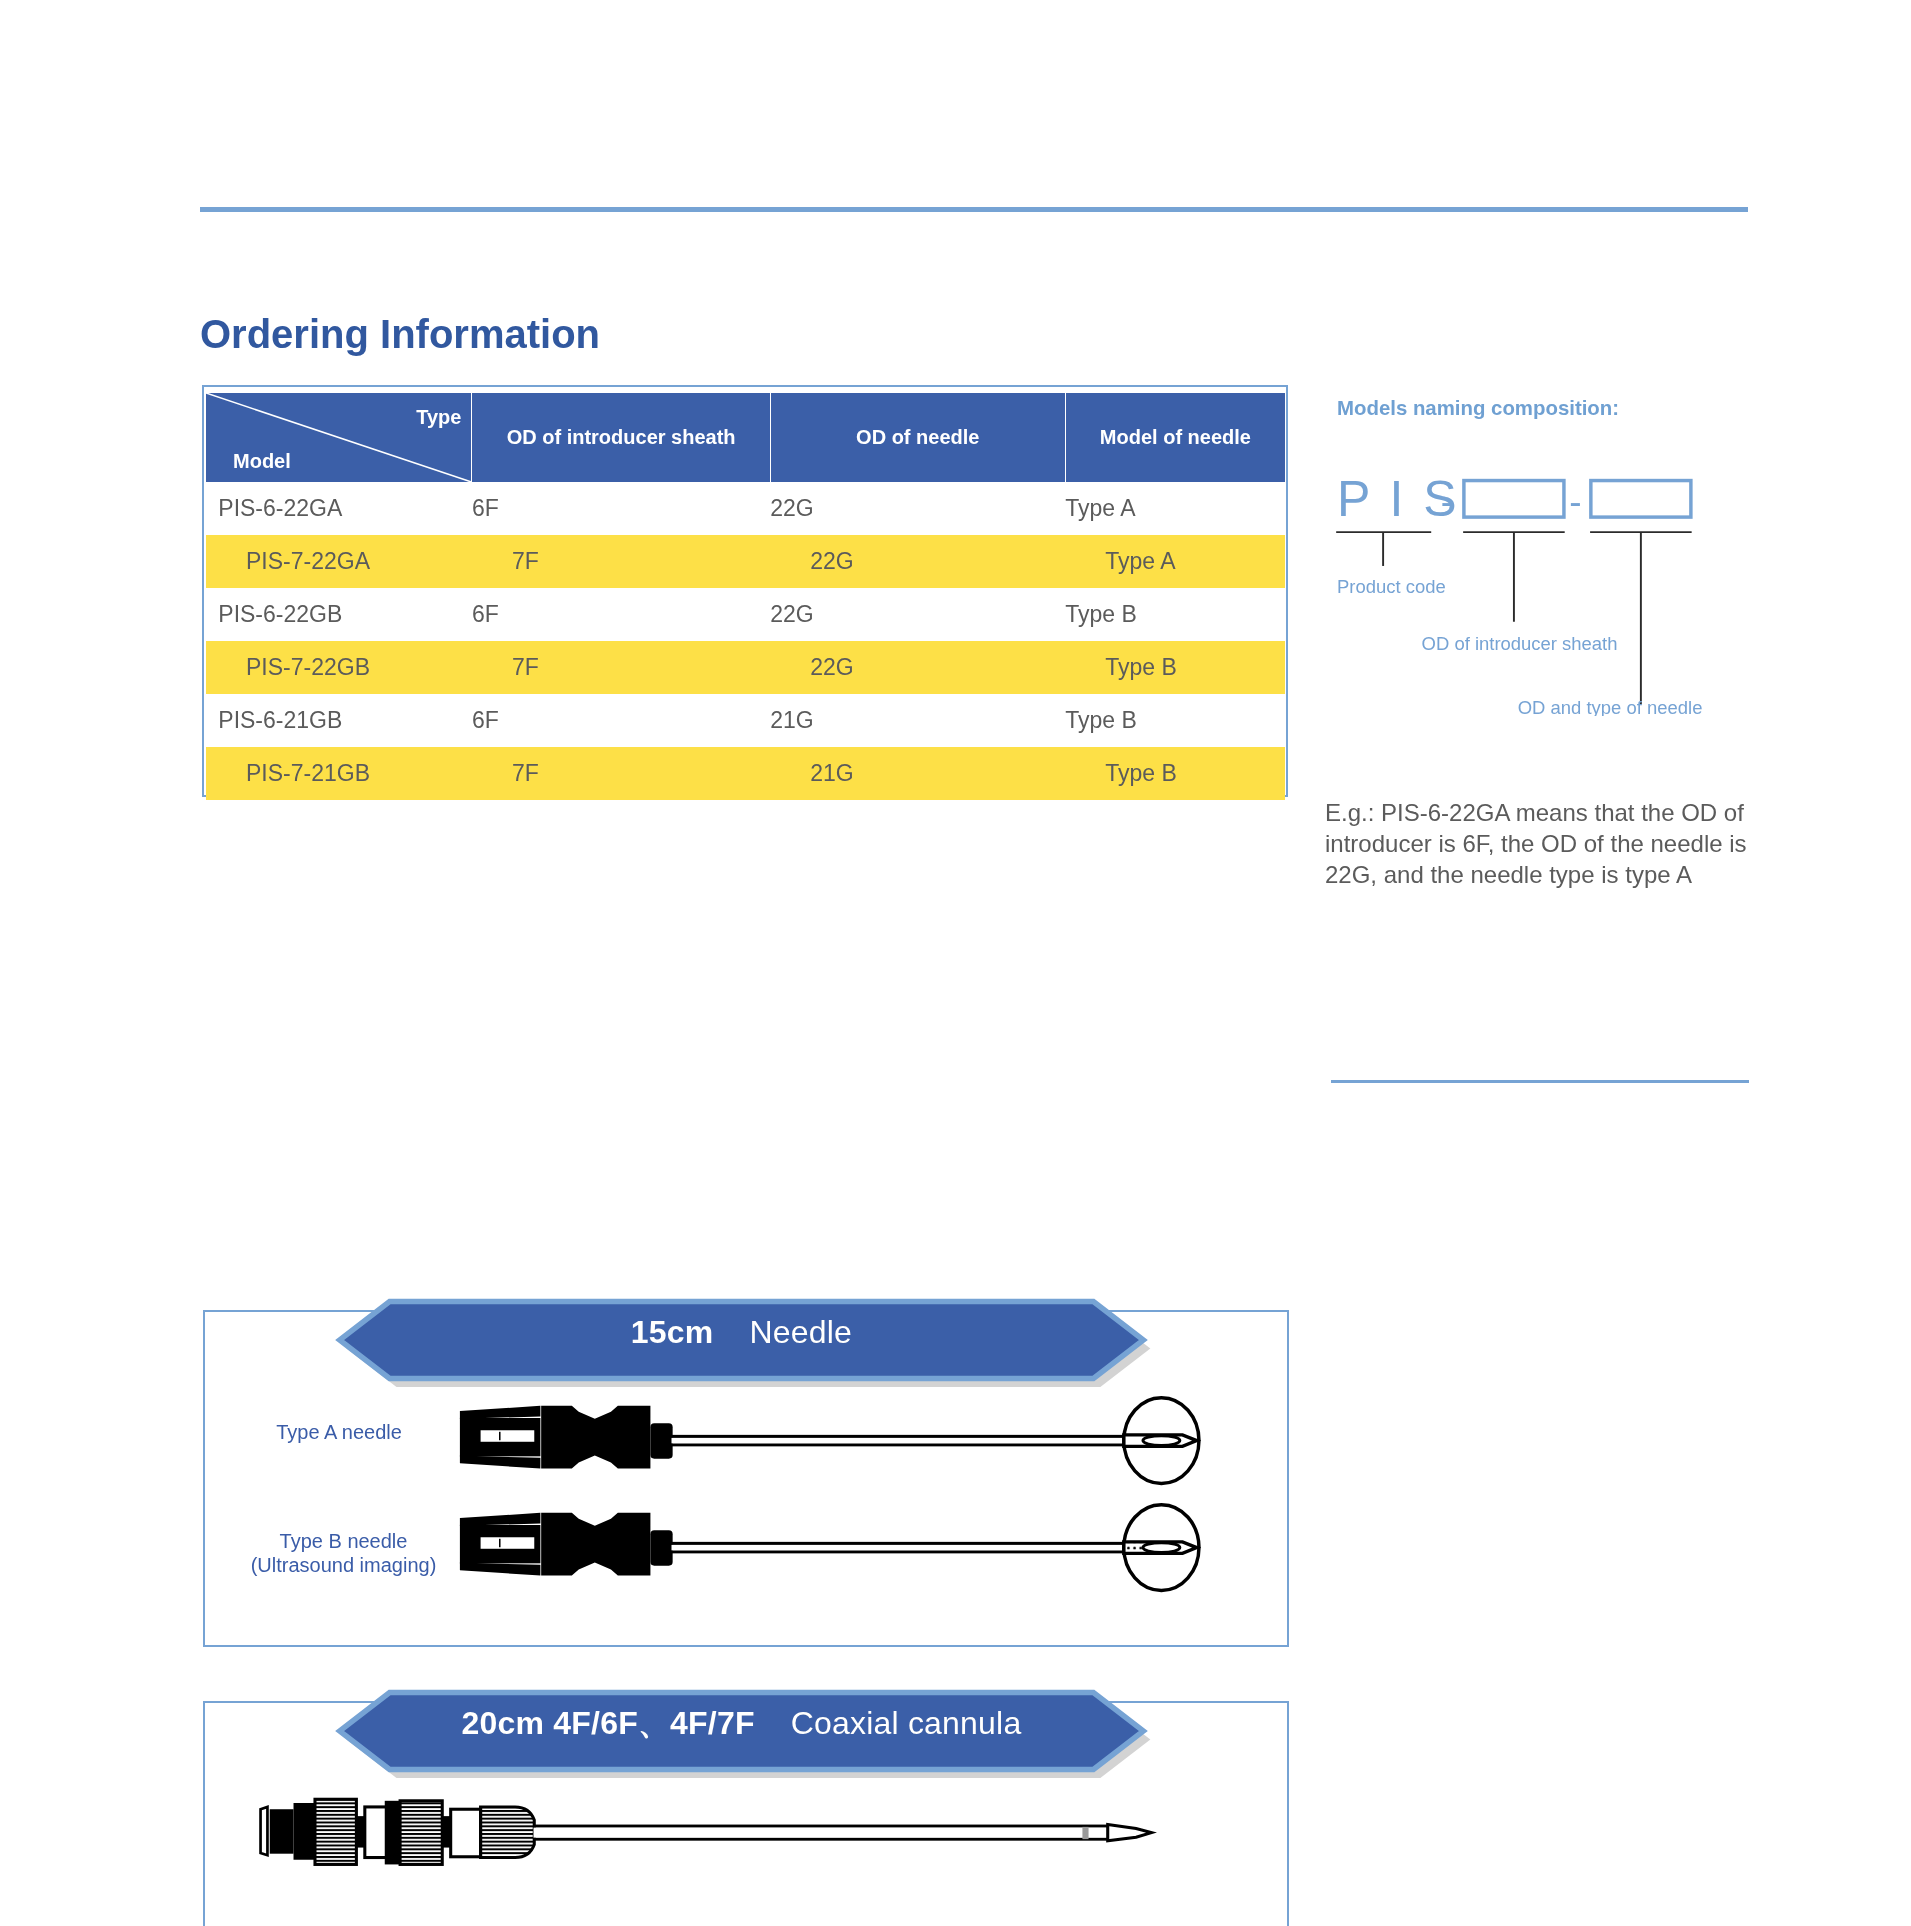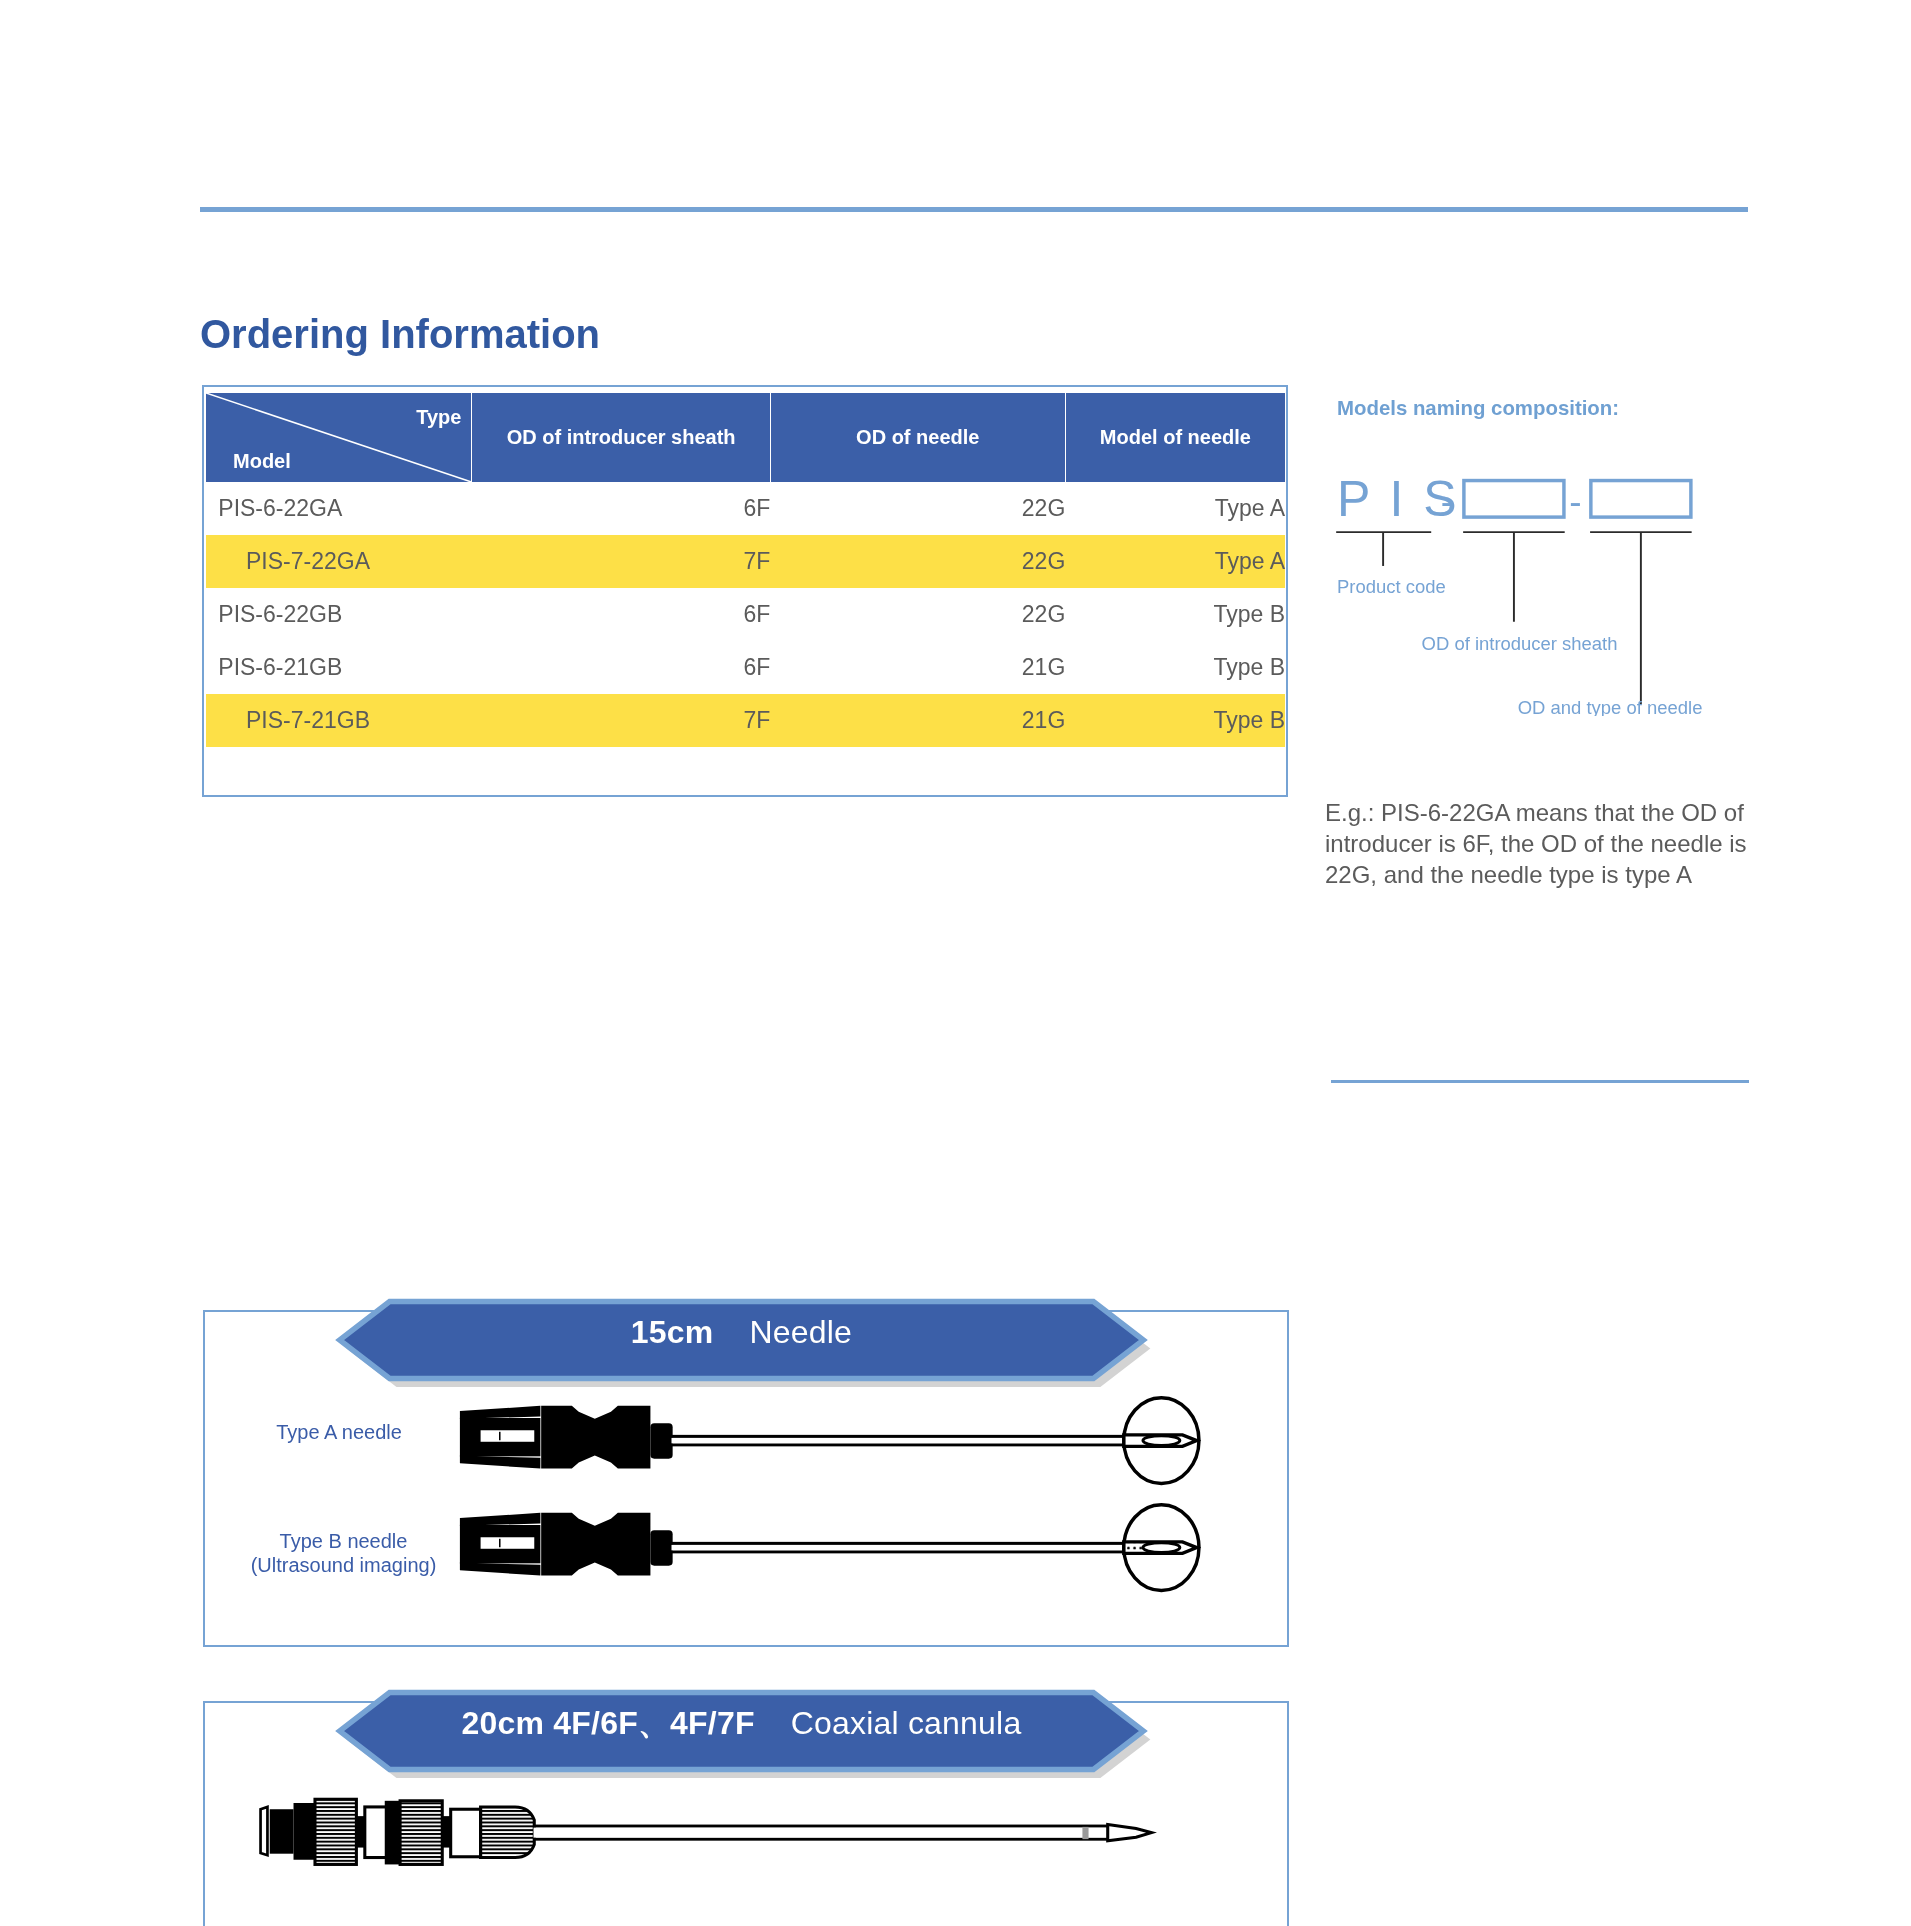--- a/index.html
+++ b/index.html
@@ -88,21 +88,21 @@
   th.split .lbl-model {
     position: absolute;
     left: 10px; bottom: 10px;
     font-size: 20px; font-weight: bold; color: #fff; margin-left: 17px;
   }
 
   table.ord tbody td {
     font-size: 23px;
     color: #5B5B5B;
     height: 53px;
-    text-align: right;
+    text-align: left;
     vertical-align: middle;
     background: #ffffff;
     padding: 0;
     border: none;
   }
   table.ord tbody tr.alt td { background: #fde047; padding-left: 40px; }
   table.ord tbody td.model { text-align: left; padding-left: 12.3px; }
 
   
   .naming-title {
@@ -221,20 +221,26 @@
     </tr>
     <tr class="alt">
       <td class="model">PIS-7-22GA</td>
       <td>7F</td>
       <td>22G</td>
       <td>Type A</td>
     </tr>
     <tr>
       <td class="model">PIS-6-22GB</td>
       <td>6F</td>
+      <td>22G</td>
+      <td>Type B</td>
+    </tr>
+    <tr class="alt">
+      <td class="model">PIS-7-22GB</td>
+      <td>7F</td>
       <td>22G</td>
       <td>Type B</td>
     </tr>
     <tr>
       <td class="model">PIS-6-21GB</td>
       <td>6F</td>
       <td>21G</td>
       <td>Type B</td>
     </tr>
     <tr class="alt">

